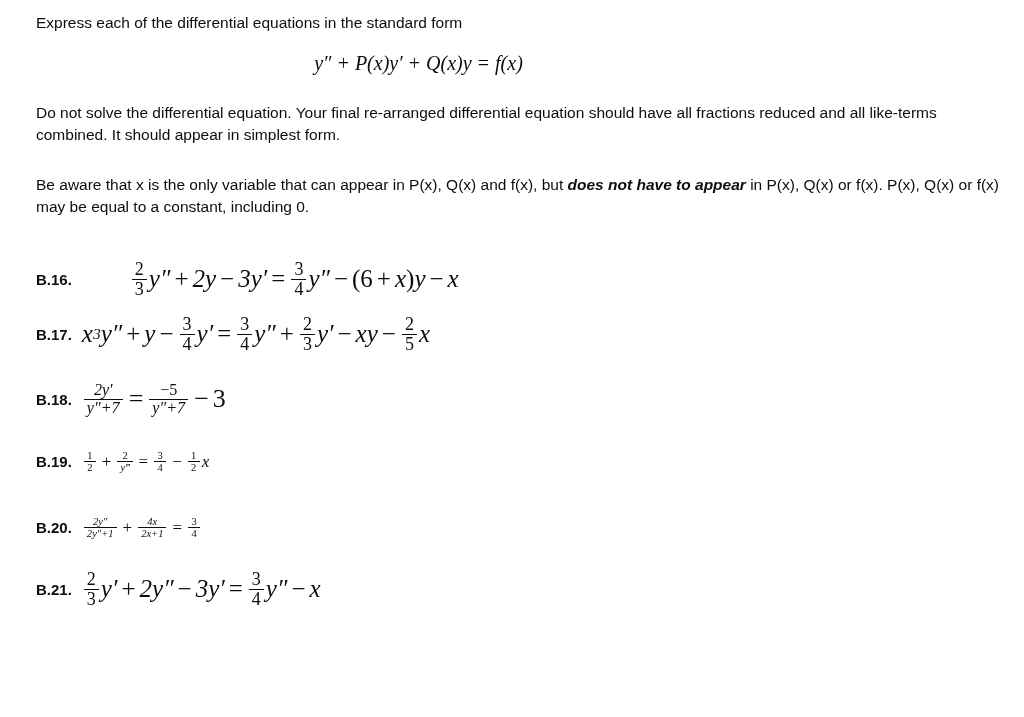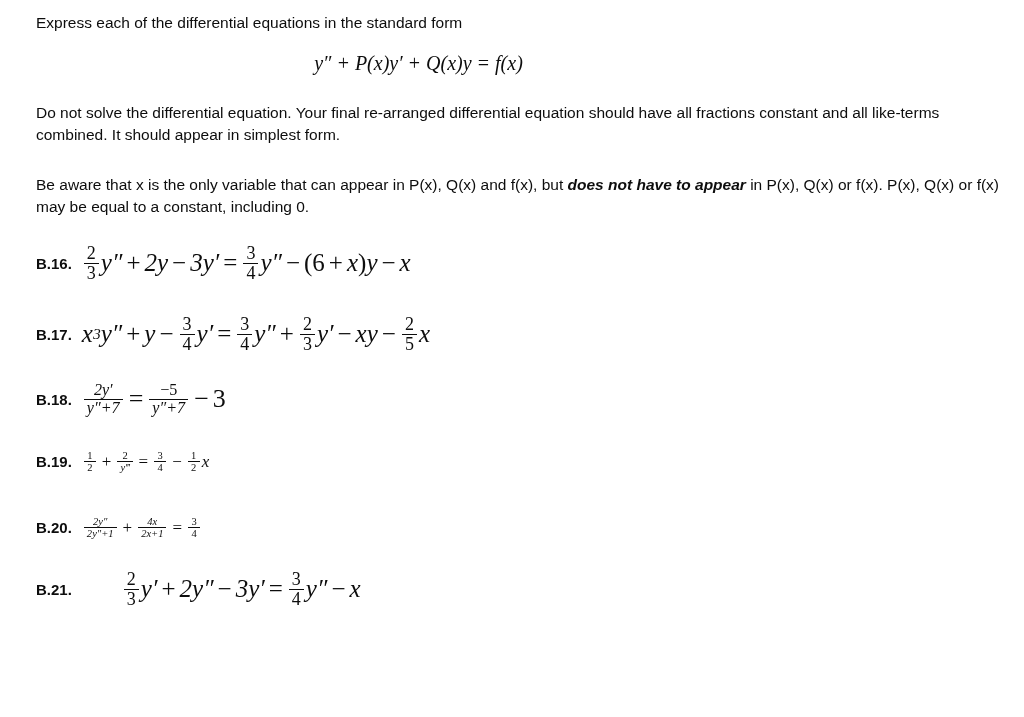--- a/index.html
+++ b/index.html
@@ -104,39 +104,39 @@
 
   .paren { font-style: normal; }
 
   .sup {
     font-size: 0.62em;
     vertical-align: super;
     font-style: italic;
   }
 
   
-  #prob-16 { top: 244px; }
+  #prob-16 { top: 260px; gap: 48px; }
   #prob-17 { top: 315px; }
   #prob-18 { top: 382px; }
   #prob-19 { top: 450px; }
   #prob-20 { top: 516px; }
-  #prob-21 { top: 570px; gap: 40px; }
+  #prob-21 { top: 570px; }
 </style>
 </head>
 <body>
 
 <div class="page">
 
   <div class="intro p1">Express each of the differential equations in the standard form</div>
 
   <div class="eqline">
     <span class="fn">y″ + P(x)y′ + Q(x)y = f(x)</span>
   </div>
 
-  <div class="intro p2">Do not solve the differential equation.  Your final re-arranged differential equation should have all fractions constant and all like-terms combined.  It should appear in simplest form.</div>
+  <div class="intro p2">Do not solve the differential equation.  Your final re-arranged differential equation should have all fractions reduced and all like-terms combined.  It should appear in simplest form.</div>
 
   <div class="intro p3"><span>Be aware that x is the only variable that can appear in P(x), Q(x) and f(x), but </span><span class="bolditalic">does not have to appear</span><span> in P(x), Q(x) or f(x).   P(x), Q(x) or f(x) may be equal to a constant, including 0.</span></div>
 
   <div class="problem" id="prob-16">
     <span class="plabel">B.16.</span>
     <span class="pmath sz-lg">
       <span class="frac big">
         <span class="top num">2</span>
         <span class="bar"></span>
         <span class="bot num">3</span>

